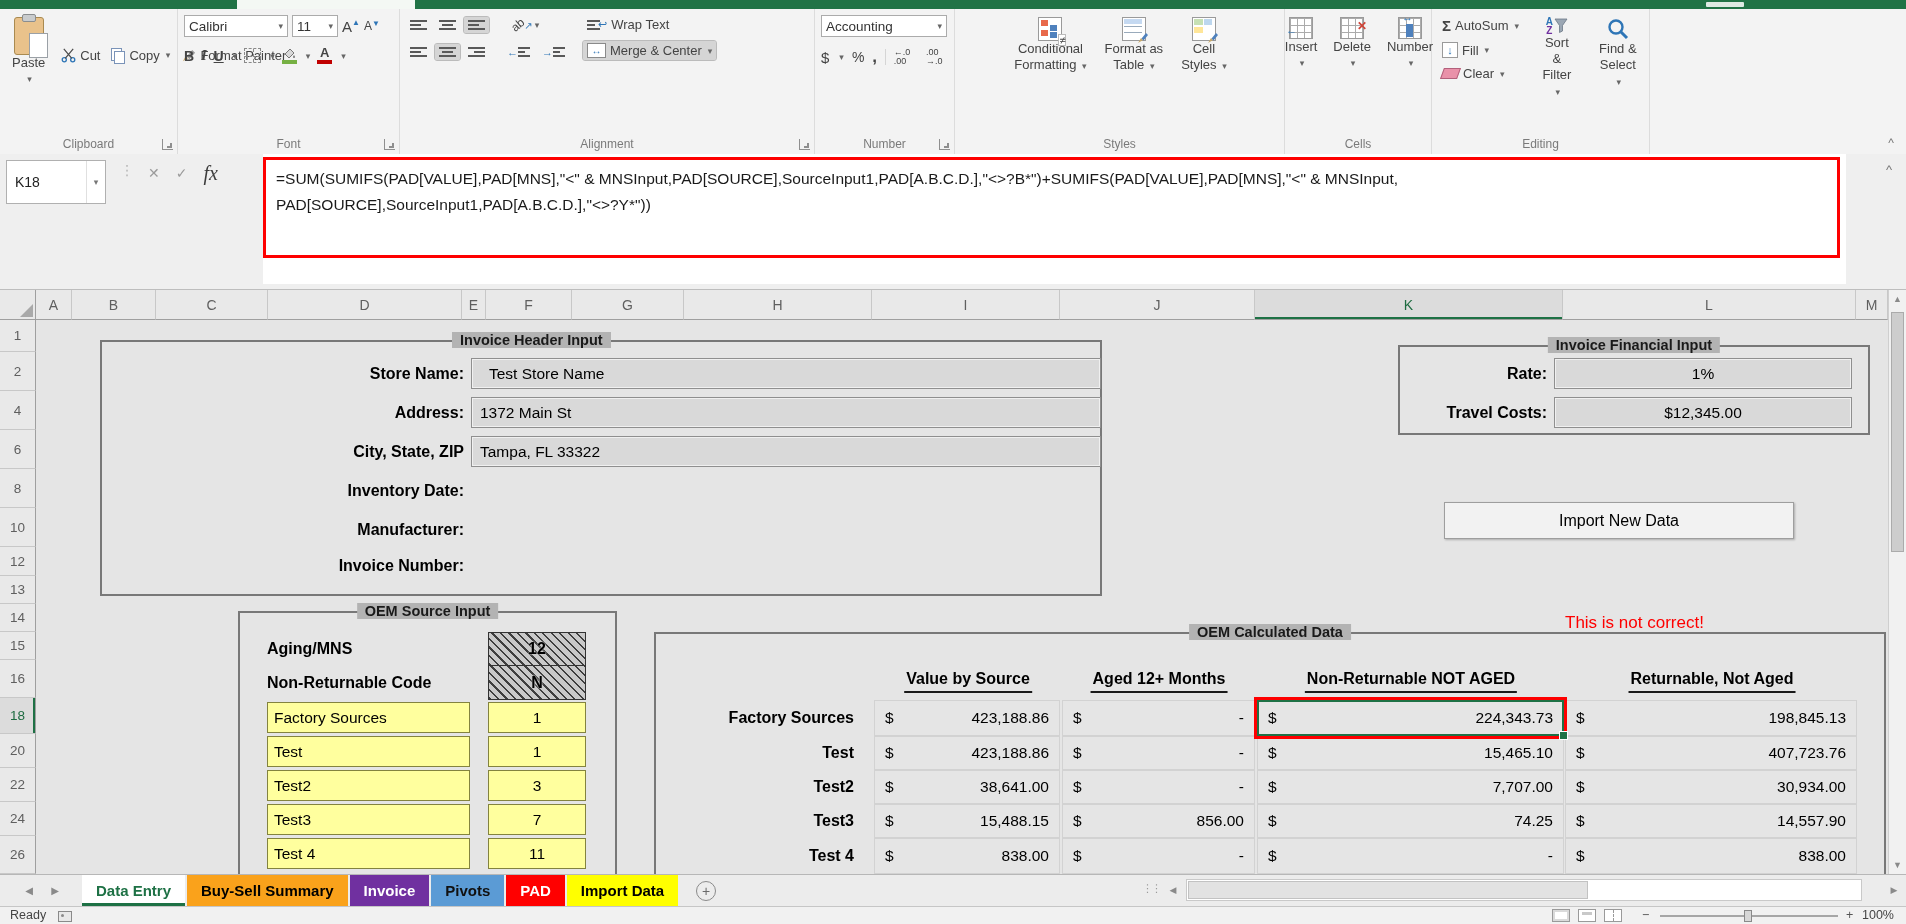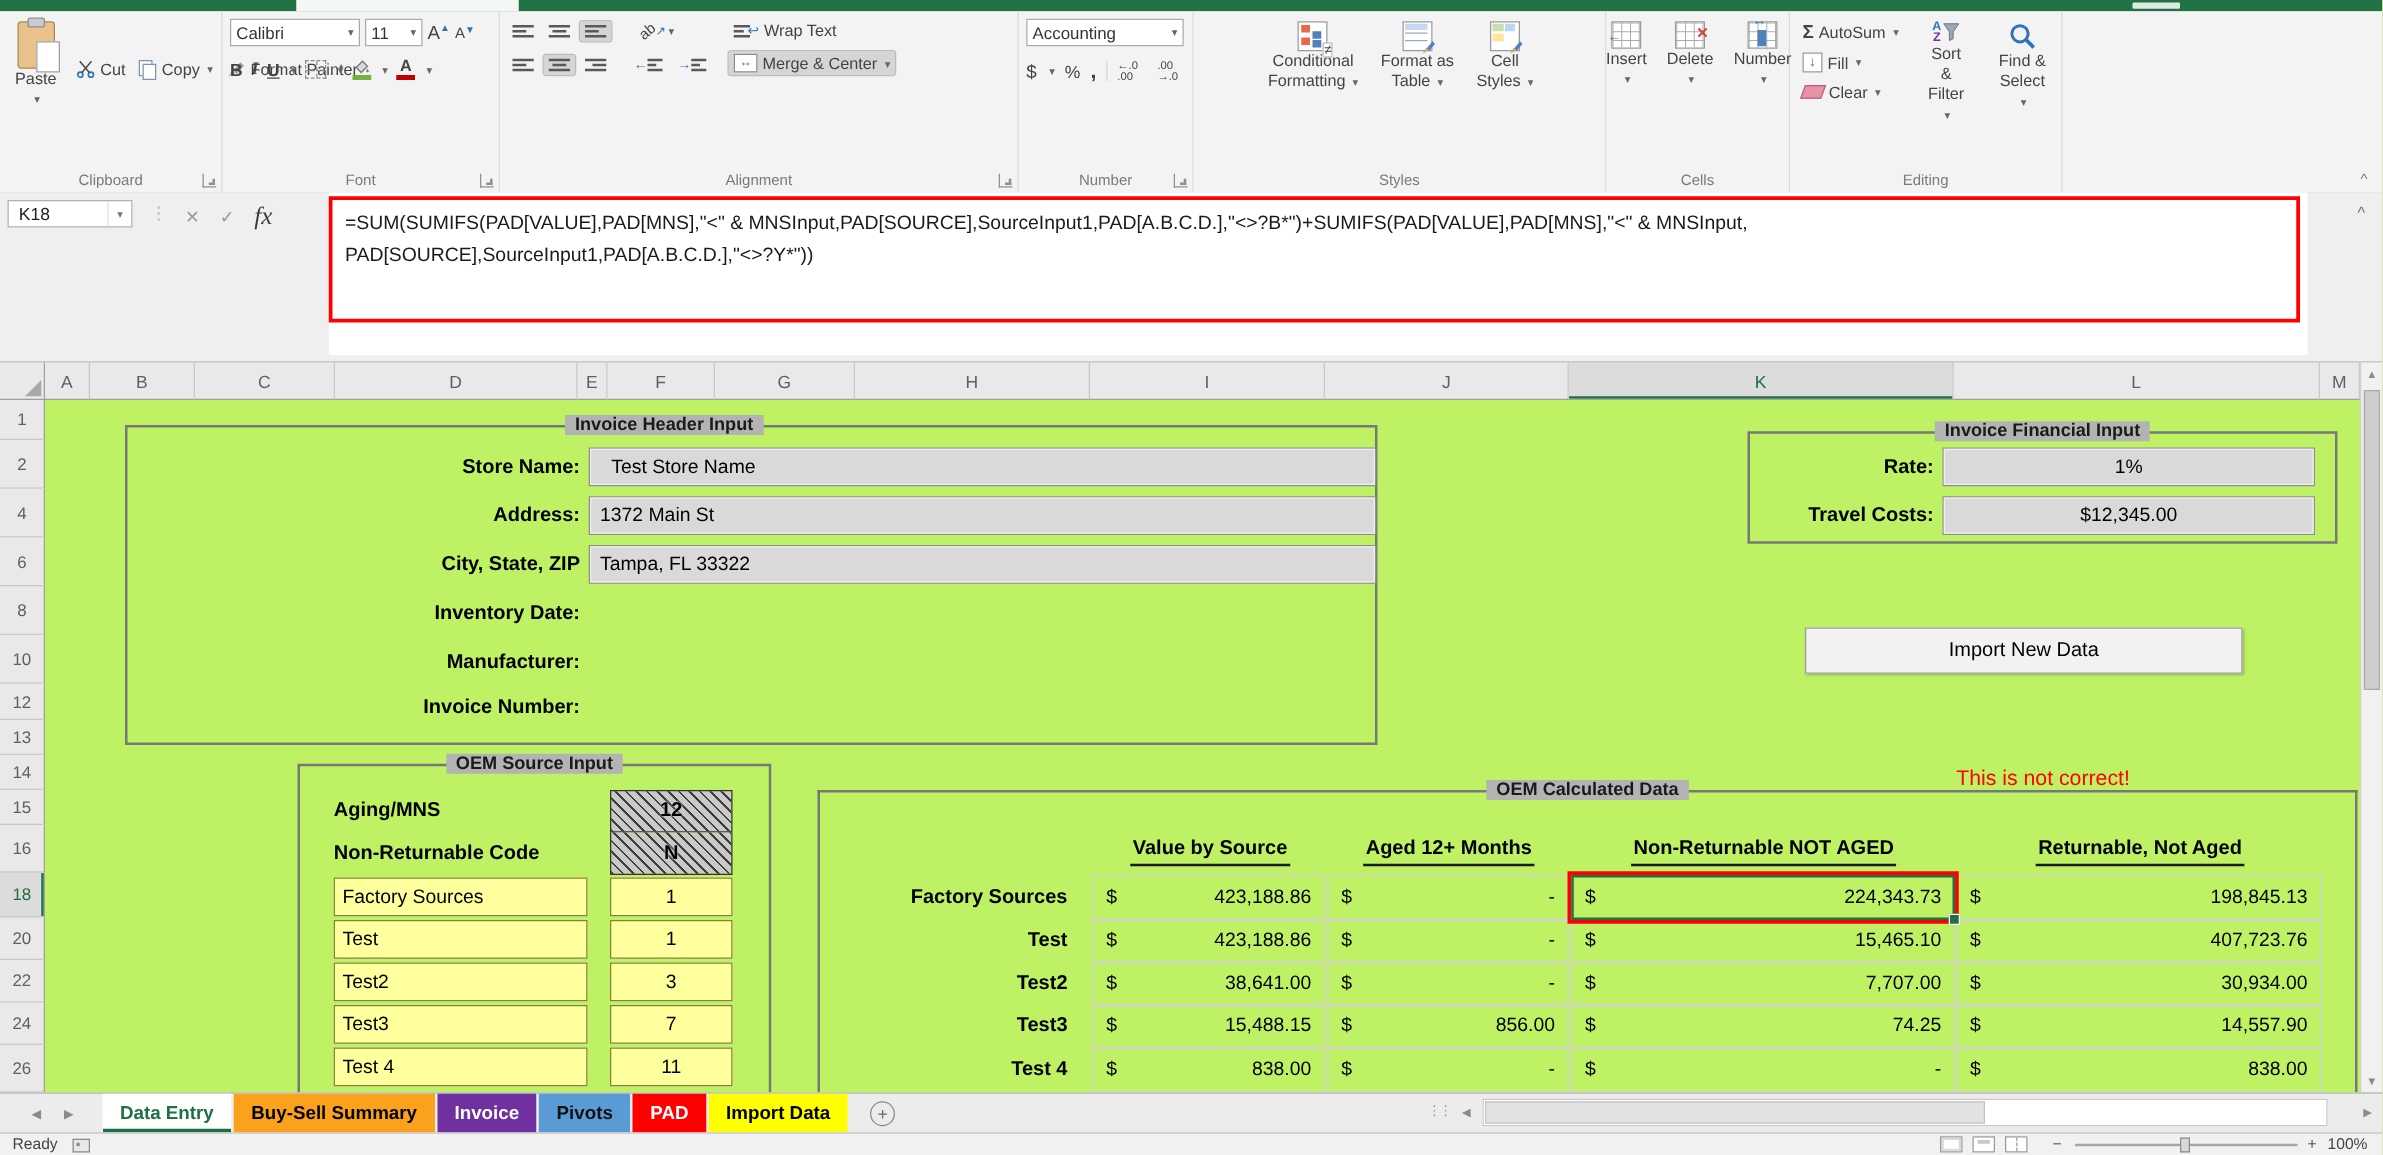--- a/index.html
+++ b/index.html
@@ -46,41 +46,41 @@
   .grid-ic{width:22px;height:20px;border:1px solid #9a9a9a;background-image:linear-gradient(#ababab 1px,transparent 1px),linear-gradient(90deg,#ababab 1px,transparent 1px);background-size:7px 7px;position:relative;background-color:#fff;}
   .grid-ic .ov{position:absolute;font-weight:bold;}
   .cf-ic{width:22px;height:22px;border:1px solid #9a9a9a;background:#fff;position:relative;}
   .cf-ic i{position:absolute;width:7px;height:6px;}
   .stk{display:inline-flex;flex-direction:column;line-height:9px;font-size:10px;font-weight:bold;}
   .eraser{width:15px;height:9px;background:#E991A9;border:1px solid #b2607b;transform:skewX(-20deg);}
   .mini{font-size:9px;color:#444;line-height:9px;}
 
   
   #fxbar{left:0;top:154px;width:1906px;height:136px;background:#EFEFEF;border-bottom:1px solid #BDBDBD;box-sizing:border-box;}
-  #namebox{position:absolute;left:6px;top:6px;width:100px;height:22px;background:#fff;border:1px solid #B0B0B0;display:flex;align-items:center;box-sizing:border-box;}
+  #namebox{position:absolute;left:6px;top:6px;width:100px;height:44px;background:#fff;border:1px solid #B0B0B0;display:flex;align-items:center;box-sizing:border-box;}
   #namebox .ref{flex:1;padding-left:8px;font-size:14px;color:#222;}
   #namebox .nb-dd{width:18px;text-align:center;color:#777;font-size:9px;border-left:1px solid #E0E0E0;align-self:stretch;display:flex;align-items:center;justify-content:center;}
   #fxbtns{position:absolute;left:138px;top:6px;height:26px;display:flex;align-items:center;gap:16px;padding:0 10px;color:#9b9b9b;font-size:14px;}
   #fxbtns .fx{font-family:"Liberation Serif",serif;font-style:italic;color:#3c3c3c;font-size:20px;}
   #fxdots{position:absolute;left:120px;top:8px;color:#b5b5b5;font-size:14px;}
   #fxarea{position:absolute;left:263px;top:0;width:1583px;height:130px;background:#fff;}
   #fxredbox{position:absolute;left:263px;top:3px;width:1577px;height:101px;border:3px solid #FE0000;box-sizing:border-box;background:#fff;padding:6px 10px;font-size:15.5px;color:#1a1a1a;line-height:26px;overflow:hidden;}
   #fxcollapse{position:absolute;left:1886px;top:8px;color:#777;font-size:13px;}
 
   
   #grid{left:0;top:290px;width:1906px;height:584px;}
   #corner{position:absolute;left:0;top:0;width:36px;height:30px;background:#E9E9E9;border-right:1px solid #9f9f9f;border-bottom:1px solid #9f9f9f;box-sizing:border-box;}
   #corner::after{content:"";position:absolute;right:2px;bottom:2px;width:0;height:0;border-left:13px solid transparent;border-bottom:13px solid #A9A9A9;}
   #colheads{position:absolute;left:36px;top:0;height:30px;display:flex;}
   .ch{height:30px;line-height:30px;text-align:center;font-size:14px;color:#5f5f5f;background:#E9E9E9;border-right:1px solid #C8C8C8;border-bottom:1px solid #9f9f9f;box-sizing:border-box;}
   .ch.sel{background:#DCDCDC;color:#1E6C41;box-shadow:inset 0 -2px 0 #1E7145;}
   #rowheads{position:absolute;left:0;top:30px;width:36px;}
   .rh{width:36px;text-align:center;font-size:13.5px;color:#5f5f5f;background:#E9E9E9;border-bottom:1px solid #C8C8C8;border-right:1px solid #9f9f9f;box-sizing:border-box;}
   .rh.sel{background:#DCDCDC;color:#1E6C41;box-shadow:inset -2px 0 0 #1E7145;}
-  #body{position:absolute;left:36px;top:30px;width:1852px;height:554px;background:#bef264;overflow:hidden;}
+  #body{position:absolute;left:36px;top:30px;width:1852px;height:554px;background:#e5e5e5;overflow:hidden;}
 
   
   .gbox{position:absolute;border:2px solid #787878;box-sizing:border-box;}
   .legend{position:absolute;top:-10px;background:#B3B3B3;padding:0 8px;font-size:14.5px;font-weight:600;color:#1a1a1a;white-space:nowrap;}
   .flabel{position:absolute;font-weight:700;font-size:16px;color:#000;text-align:right;}
   .finput{position:absolute;background:#D9D9D9;border:1px solid #F0F0F0;box-shadow:0 0 0 1px #8F8F8F;box-sizing:border-box;font-size:15.5px;color:#000;padding:0 7px;display:flex;align-items:center;}
   .finput.centered{justify-content:center;}
   #importbtn{position:absolute;left:1408px;top:182px;width:350px;height:37px;background:#F2F2F2;border:1px solid #9e9e9e;box-shadow:1px 1px 2px rgba(0,0,0,.25);display:flex;align-items:center;justify-content:center;font-size:16px;color:#000;box-sizing:border-box;}
   #annot{position:absolute;left:1529px;top:293px;font-size:17px;}
   .hatch{position:absolute;background:repeating-linear-gradient(45deg,#3e3e3e 0 1.5px,#c9c9c9 1.5px 6px);border:1px solid #333;box-sizing:border-box;display:flex;align-items:center;justify-content:center;font-weight:700;font-size:16px;color:#000;text-shadow:0 0 2px #c9c9c9,0 0 2px #c9c9c9;}

